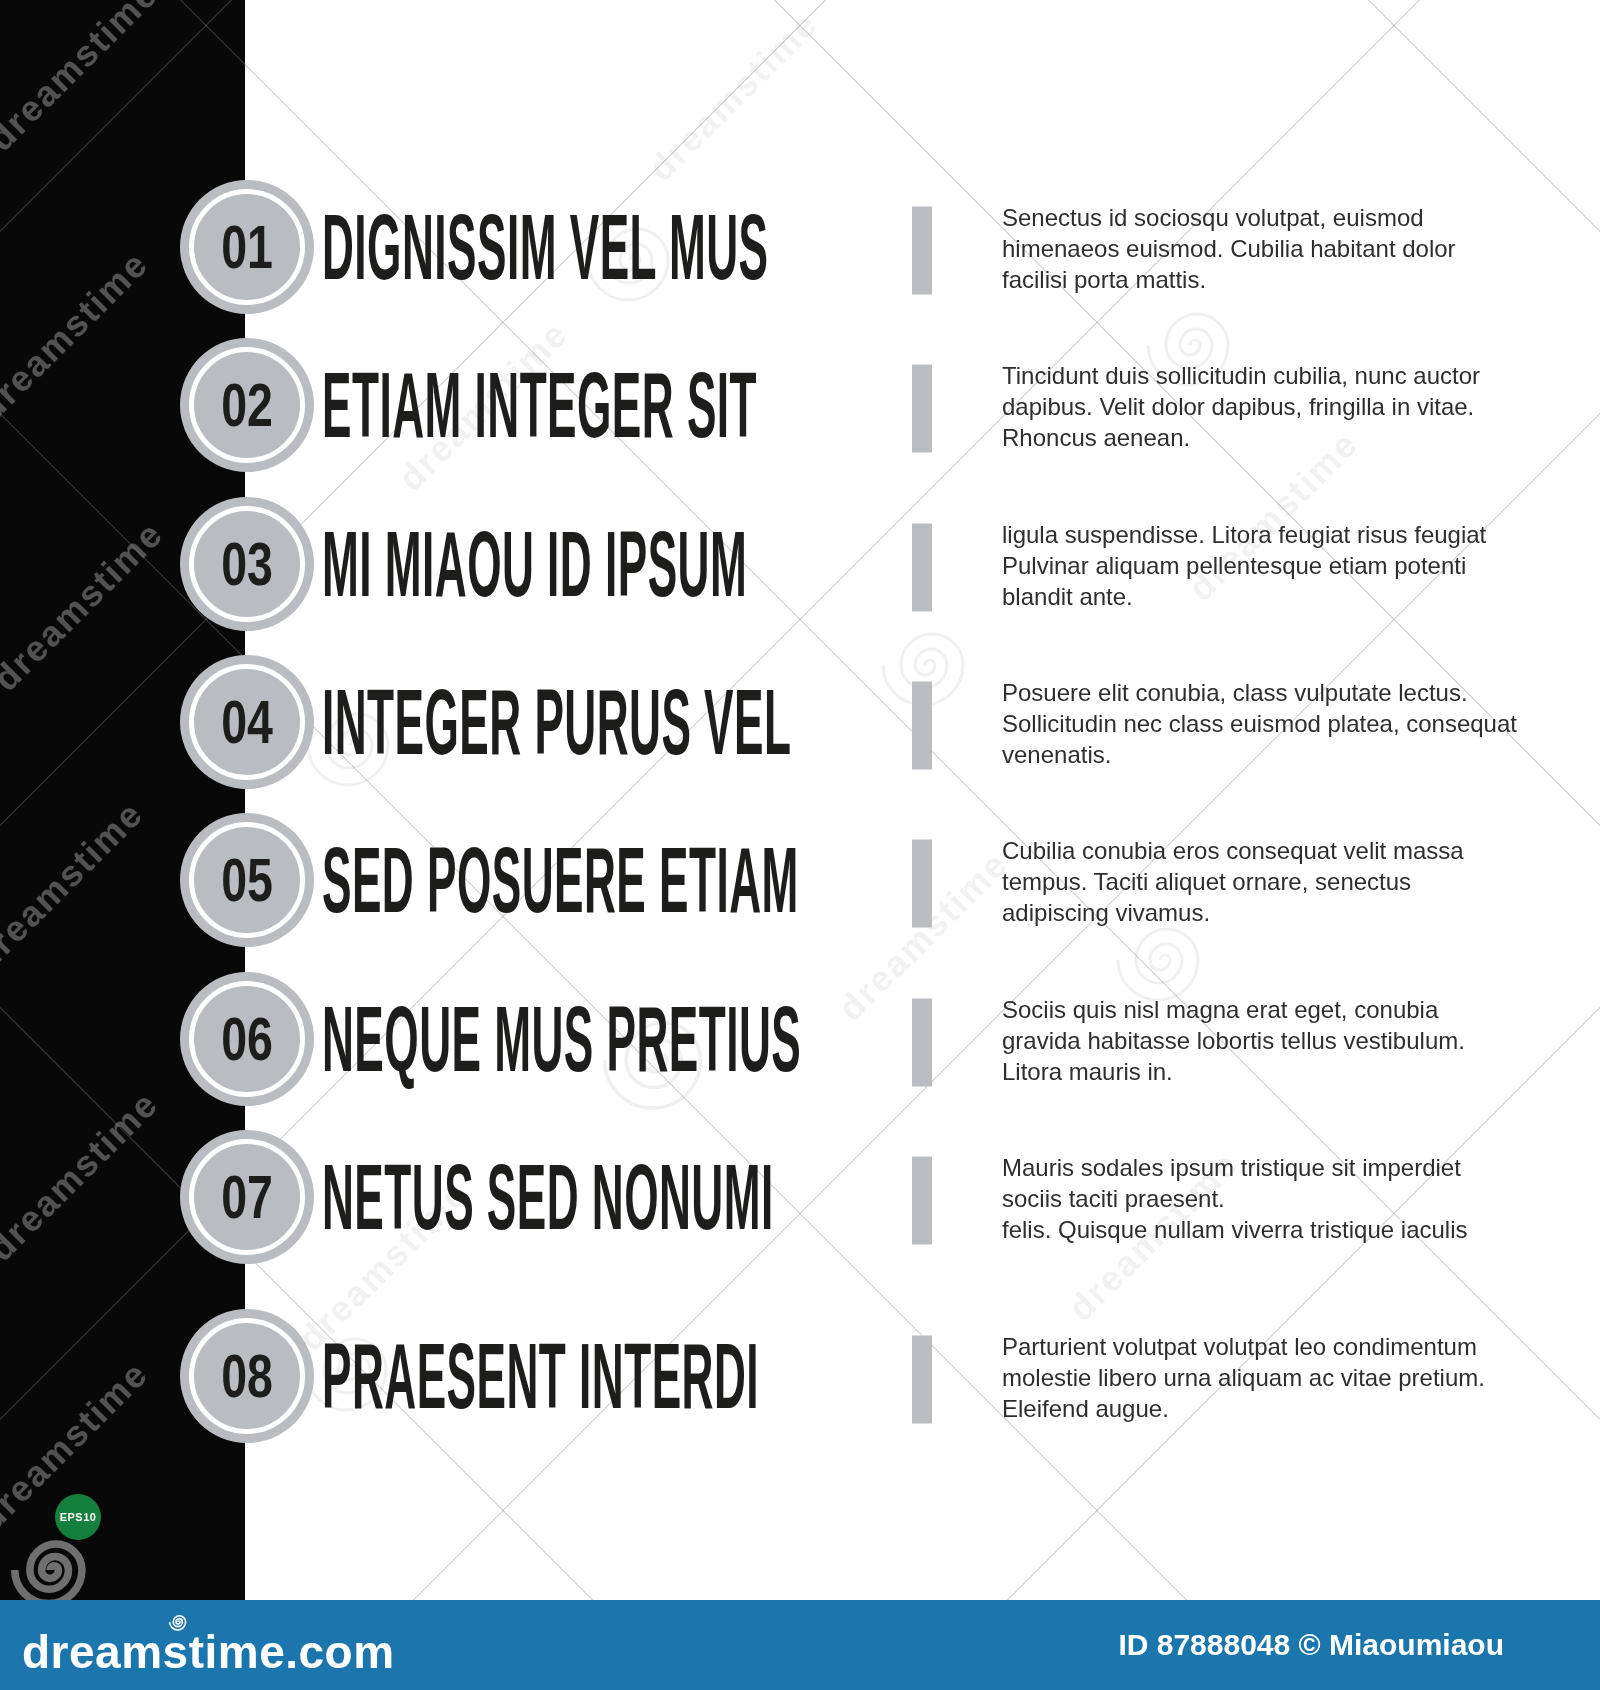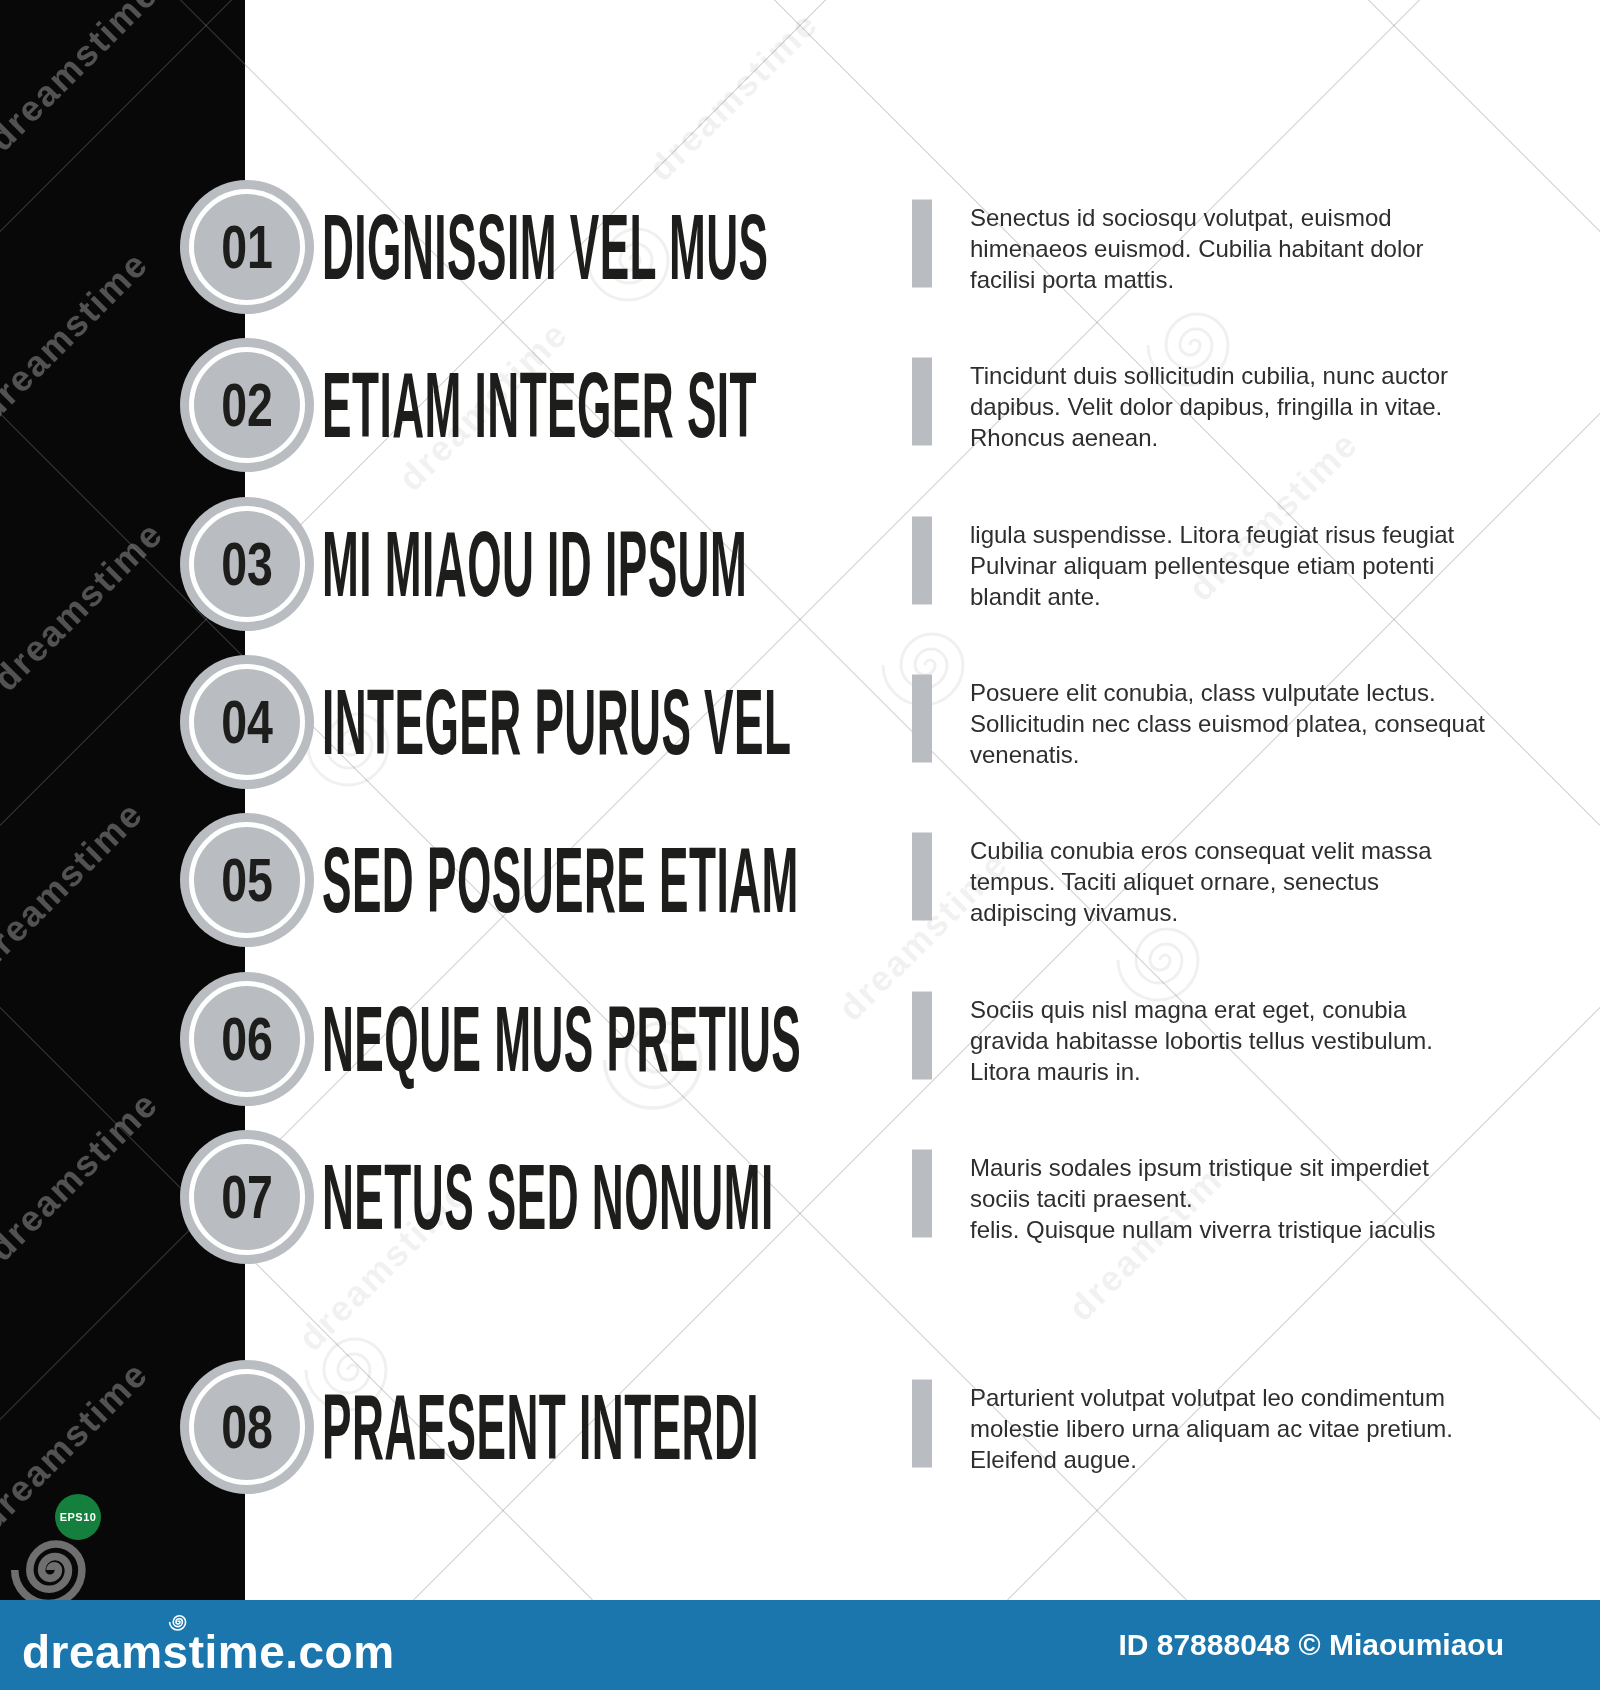--- a/index.html
+++ b/index.html
@@ -28,21 +28,21 @@
     border-radius:50%; background:#b9bdc2; }
   .num-circle::after { content:""; position:absolute; left:9px; top:9px; right:9px; bottom:9px;
     border:5px solid #ffffff; border-radius:50%; }
   .num { position:absolute; left:0; top:0; width:134px; height:134px; line-height:134px;
     text-align:center; font-size:62px; font-weight:bold; color:#1d1d1b;
     transform:scaleX(0.75); z-index:1; }
   .item-title { position:absolute; left:322px; top:0; height:140px; line-height:140px;
     font-size:92px; font-weight:bold; color:#1d1d1b; white-space:nowrap;
     transform:scaleX(0.48); transform-origin:left center; letter-spacing:1px; }
   .desc { position:absolute; left:912px; top:50%; transform:translateY(-50%);
-    display:flex; align-items:flex-start; width:470px; }
+    display:flex; align-items:flex-end; width:470px;gap:32px; }
   .desc-bar { width:20px; min-height:88px; background:#b9bdc2; flex:0 0 20px; }
   .desc-text { margin-left:38px; padding-top:2px; }
   .desc-line { font-size:24px; line-height:31px; color:#2e2e2e; white-space:nowrap; }
 
   
   #eps-badge { position:absolute; left:55px; top:1494px; width:46px; height:46px; border-radius:50%;
     background:#e12b2b; color:#ffffff; font-size:11px; font-weight:bold; text-align:center;
     line-height:46px; letter-spacing:0.5px; z-index:4; }
   #corner-spiral { left:8px; top:1528px; color:#6f6f6f; z-index:4; position:absolute; }
 
@@ -197,21 +197,21 @@
       <div class="item-title">NETUS SED NONUMI</div>
       <div class="desc">
         <div class="desc-bar"></div>
         <div class="desc-text">
             <div class="desc-line">Mauris sodales ipsum tristique sit imperdiet</div>
             <div class="desc-line">sociis taciti praesent.</div>
             <div class="desc-line">felis. Quisque nullam viverra tristique iaculis</div>
           </div>
       </div>
     </div>
-      <div class="row" style="top: 1357px;">
+      <div class="row" style="top: 1306px;">
       <div class="num-circle">
         <div class="num">08</div>
       </div>
       <div class="item-title">PRAESENT INTERDI</div>
       <div class="desc">
         <div class="desc-bar"></div>
         <div class="desc-text">
             <div class="desc-line">Parturient volutpat volutpat leo condimentum</div>
             <div class="desc-line">molestie libero urna aliquam ac vitae pretium.</div>
             <div class="desc-line">Eleifend augue.</div>

